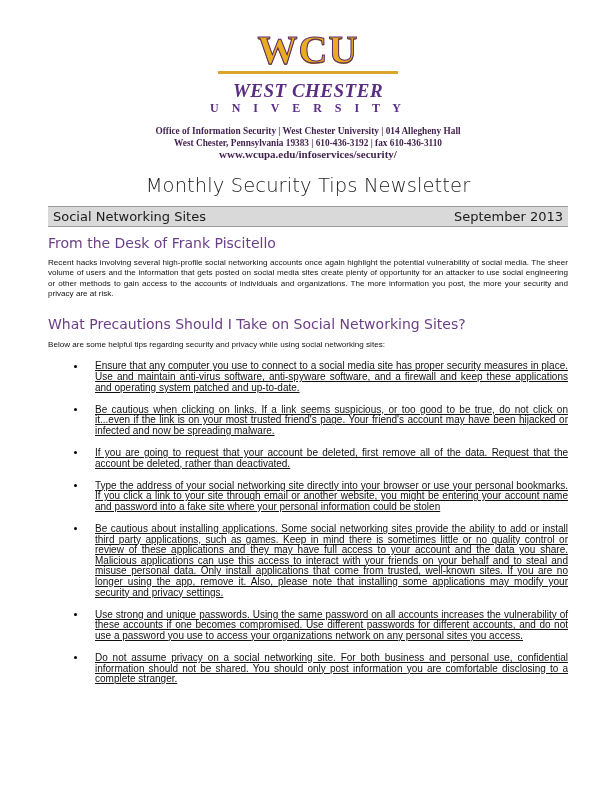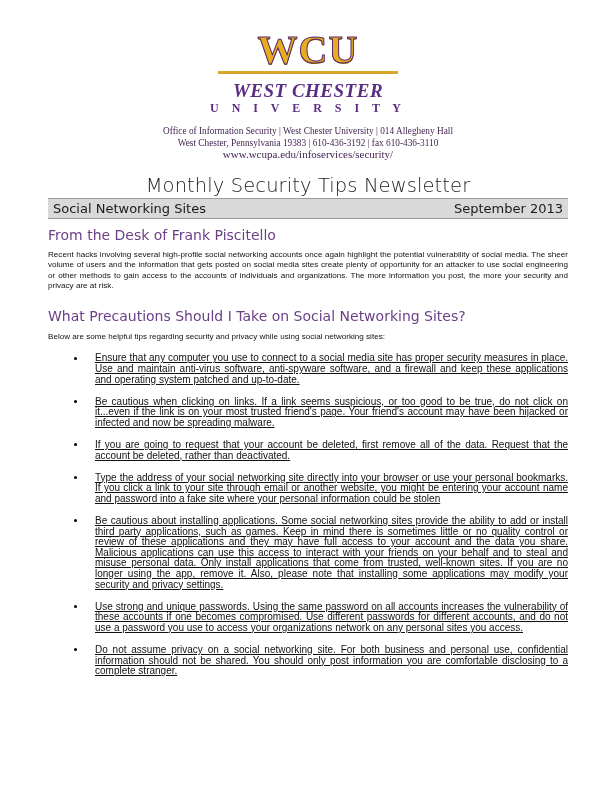--- a/index.html
+++ b/index.html
@@ -67,21 +67,21 @@
     line-height: 14px;
     letter-spacing: 5px;
     color: #5b2d82;
     margin-top: 0px;
   }
 
   
   .addr {
     text-align: center;
     font-family: "Liberation Serif", serif;
-    font-weight: normal;
+    font-weight: bold;
     font-size: 9.3px;
     line-height: 11.5px;
     color: #3f1f4d;
     margin-top: 11px;
   }
   .addr .url {
     font-size: 11px;
   }
 
   
@@ -91,21 +91,21 @@
     font-weight: 300;
     font-size: 19.5px;
     line-height: 24px;
     color: #1a1a1a;
     margin-top: 13px;
     letter-spacing: 0.1px;
   }
 
   
   .bar {
-    margin-top: 0;
+    margin-top: 8px;
     height: 21px;
     background: #d9d9d9;
     border-top: 1px solid #9a9a9a;
     border-bottom: 1px solid #9a9a9a;
     display: flex;
     align-items: center;
     justify-content: space-between;
     padding: 0 5px 0 5px;
     box-sizing: border-box;
   }

